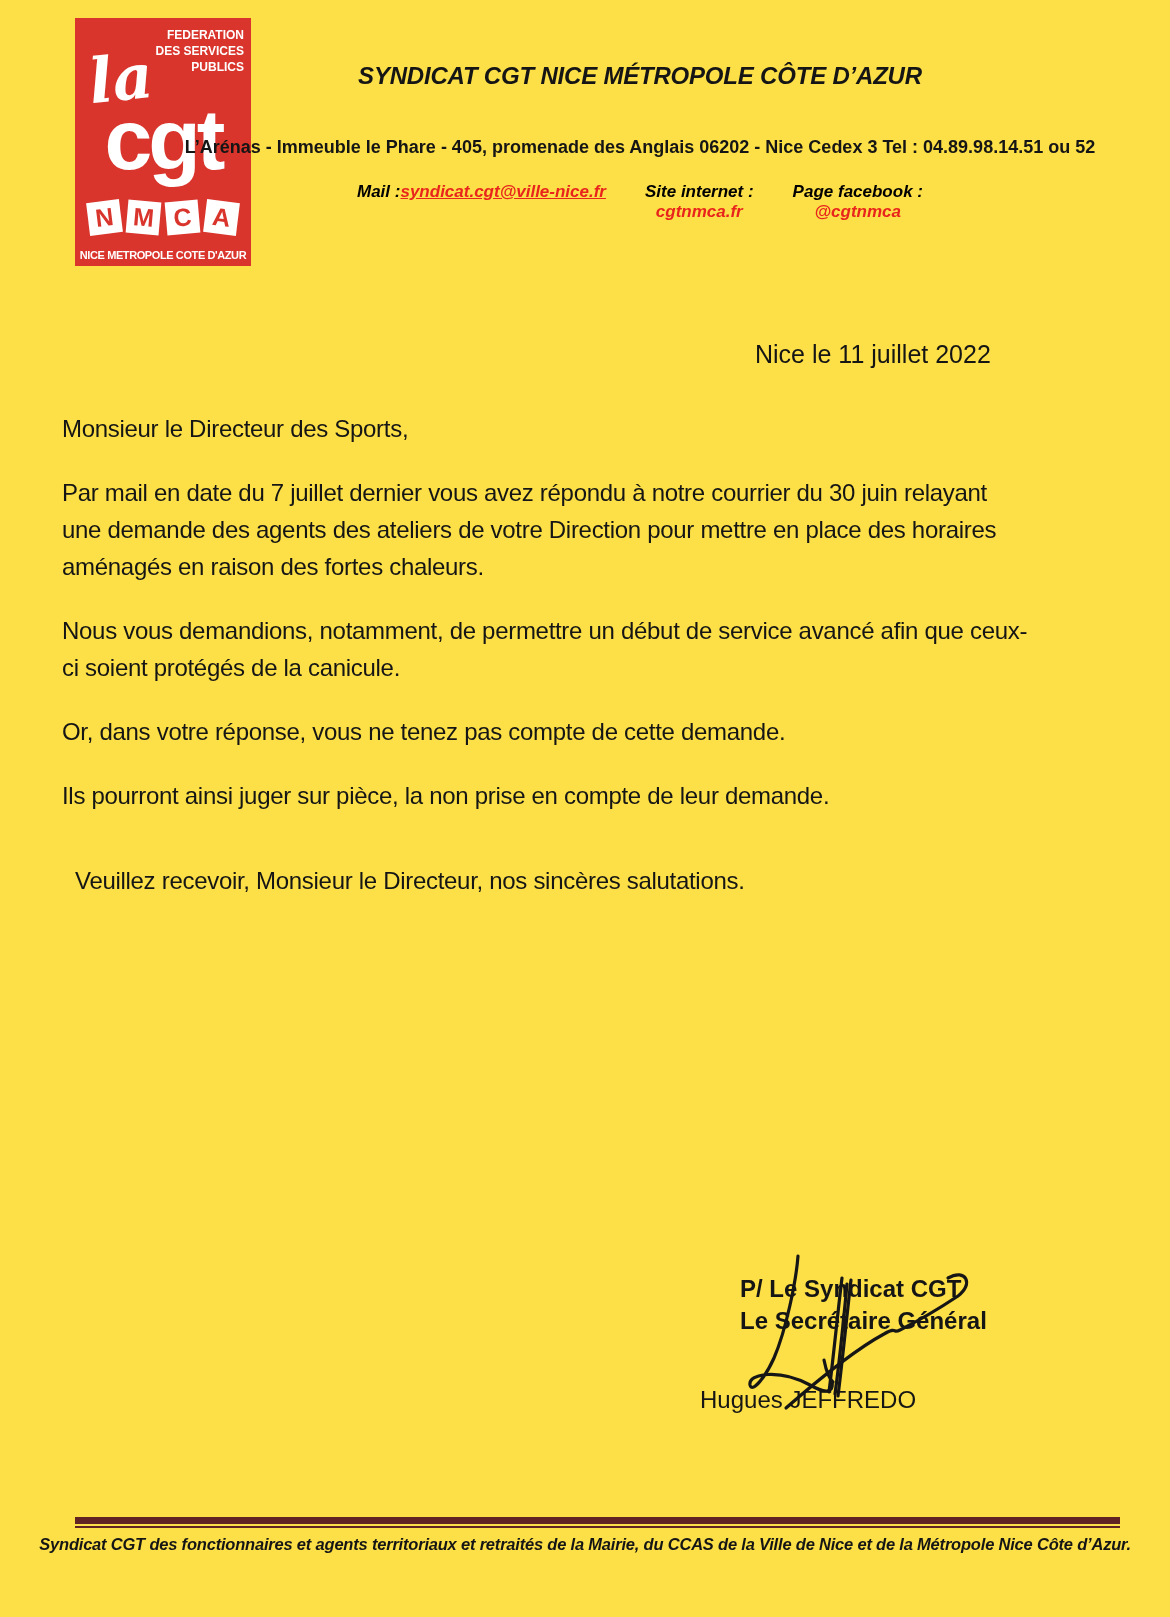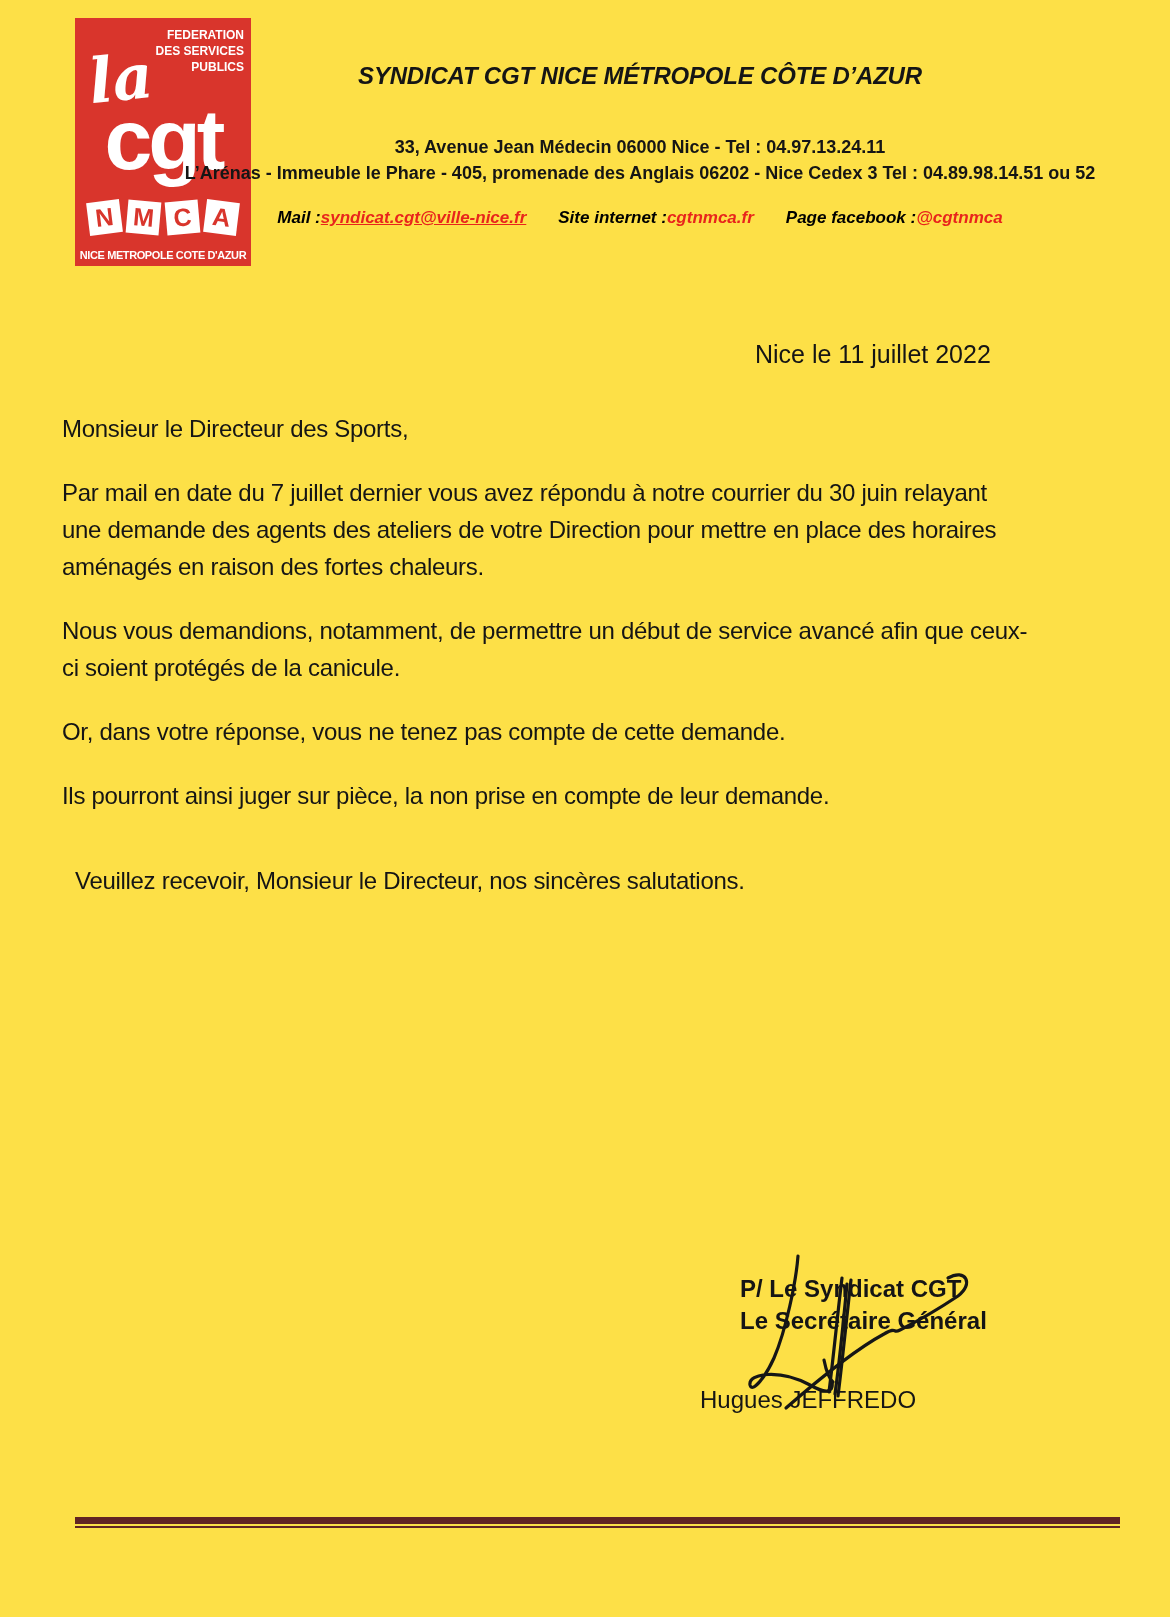--- a/index.html
+++ b/index.html
@@ -76,21 +76,21 @@
     letter-spacing:-0.2px;white-space:nowrap;
   }
   .header-address{margin-top:44px;font-weight:bold;font-size:18px;line-height:26px;}
   .addr-line{white-space:nowrap;}
   .contact-row{
     margin-top:22px;
     display:flex;justify-content:center;align-items:baseline;gap:14px;
     font-size:17px;font-weight:bold;font-style:italic;white-space:nowrap;
   }
   .contact-pair{display:inline-flex;}
-  .contact-pair + .contact-pair{margin-left:18px;}
+  .contact-pair + .contact-pair{margin-left:25px;flex-direction:column;}
   .contact-label{color:#000;}
   .contact-value{color:var(--link-red);}
   .mail-link{color:var(--link-red);text-decoration:underline;cursor:pointer;}
 
   
   .date-line{
     position:absolute;left:755px;top:340px;
     font-size:25px;
   }
   .letter-body{
@@ -141,21 +141,20 @@
       <span class="nmca-box">M</span>
       <span class="nmca-box">C</span>
       <span class="nmca-box">A</span>
     </div>
     <div class="logo-banner">NICE METROPOLE COTE D'AZUR</div>
   </div>
 
   <div class="header-text">
     <div class="header-title">SYNDICAT CGT NICE MÉTROPOLE CÔTE D’AZUR</div>
     <div class="header-address">
-      <div class="addr-line">33, Avenue Jean Médecin 06000 Nice - Tel : 04.97.13.24.11</div>
       <div class="addr-line">L’Arénas - Immeuble le Phare - 405, promenade des Anglais 06202 - Nice Cedex 3 Tel : 04.89.98.14.51 ou 52</div>
     </div>
     <div class="contact-row">
       <span class="contact-pair">
         <span class="contact-label">Mail :</span>
         <span class="contact-value mail-link">syndicat.cgt@ville-nice.fr</span>
       </span>
       <span class="contact-pair">
         <span class="contact-label">Site internet :</span>
         <span class="contact-value">cgtnmca.fr</span>
@@ -194,14 +193,15 @@
     <path d="M48 156 C80 128 120 96 146 82 C160 74 154 82 162 78 C178 70 196 60 220 44 C236 32 228 16 210 26"></path>
     <path d="M86 108 C88 118 90 126 95 130"></path>
   </svg>
 
   <div class="sig-name">Hugues JEFFREDO</div>
 
   <div class="footer-rule">
     <div class="thick"></div>
     <div class="thin"></div>
   </div>
+  <div class="footer-text">Syndicat CGT des fonctionnaires et agents territoriaux et retraités de la Mairie, du CCAS de la Ville de Nice et de la Métropole Nice Côte d’Azur.</div>
 
 </div>
 
 </body></html>

